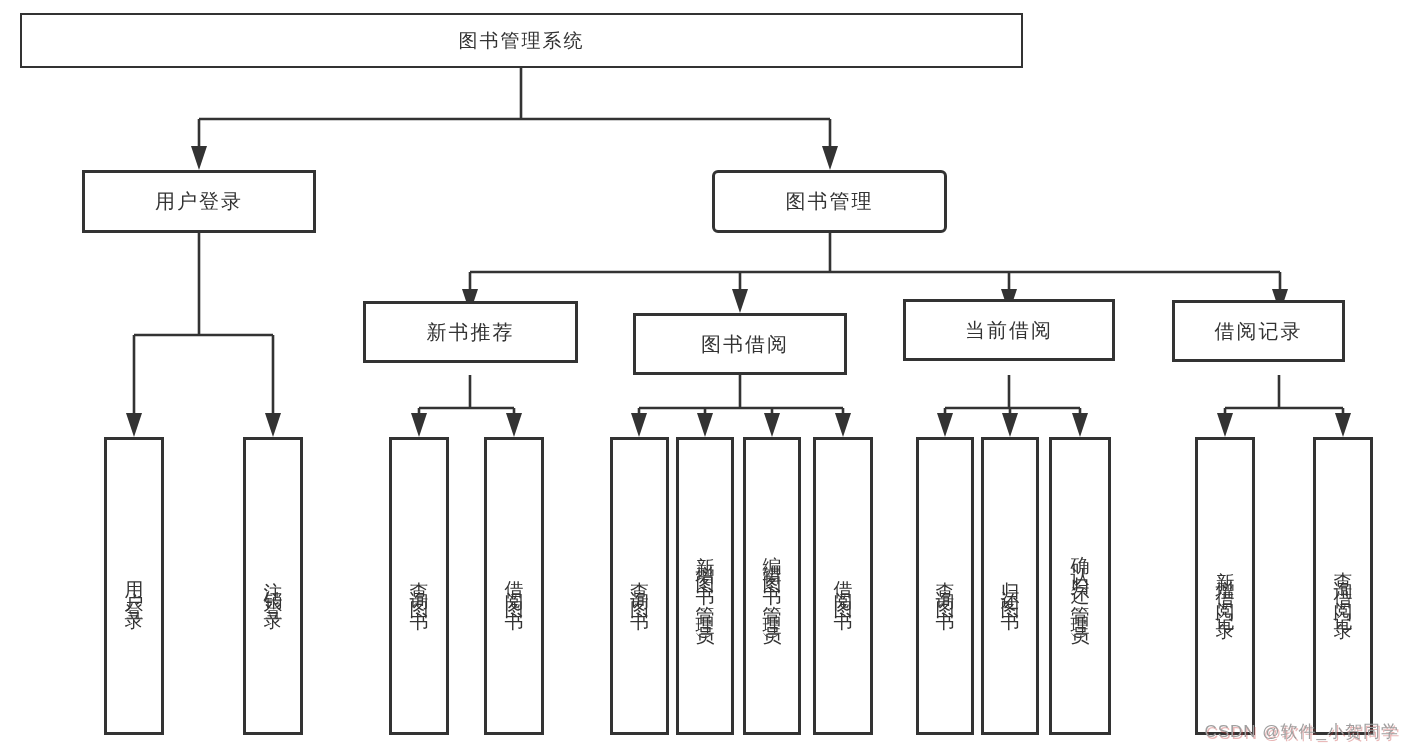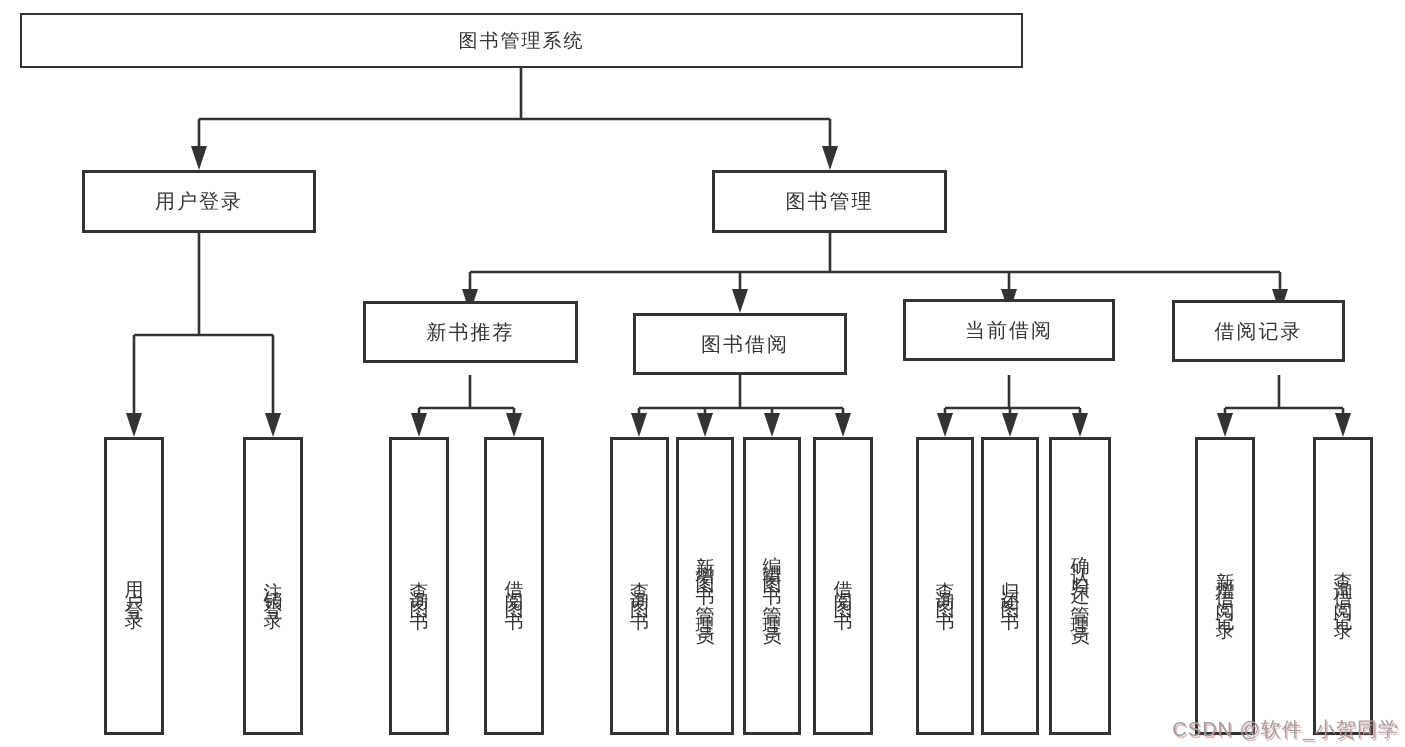--- a/index.html
+++ b/index.html
@@ -30,21 +30,21 @@
     text-orientation: mixed;
     font-size: 19px;
     letter-spacing: 10px;
     line-height: 1.05;
     white-space: nowrap;
   }
   .watermark {
     position: absolute;
     right: 6px; bottom: 4px;
     z-index: 3;
-    font-size: 20px;
+    font-size: 17px;
     letter-spacing: 1px;
     color: #9f9f9f;
     text-shadow: 1.5px 1.5px 0 rgba(197, 62, 62, 0.38);
   }
 </style>
 </head>
 <body>
 
 <div id="stage">
 
@@ -71,21 +71,21 @@
       <polygon points="1335,413 1351,413 1343,437" fill="#333333"></polygon>
     </svg>
 
   <div class="node hnode root" style="left:20px; top:13px; width:1003px; height:55px;">
     <span>图书管理系统</span>
   </div>
 
   <div class="node hnode" style="left:82px; top:170px; width:234px; height:63px;">
     <span>用户登录</span>
   </div>
-  <div class="node hnode" style="left:712px; top:170px; width:235px; height:63px;">
+  <div class="node hnode" style="left:712px; top:170px; width:235px; height:63px;border-radius:6px;">
     <span>图书管理</span>
   </div>
 
   <div class="node hnode" style="left:363px; top:301px; width:215px; height:62px;">
     <span>新书推荐</span>
   </div>
   <div class="node hnode" style="left:633px; top:313px; width:214px; height:62px;padding-left:10px;">
     <span>图书借阅</span>
   </div>
   <div class="node hnode" style="left:903px; top:299px; width:212px; height:62px;">

